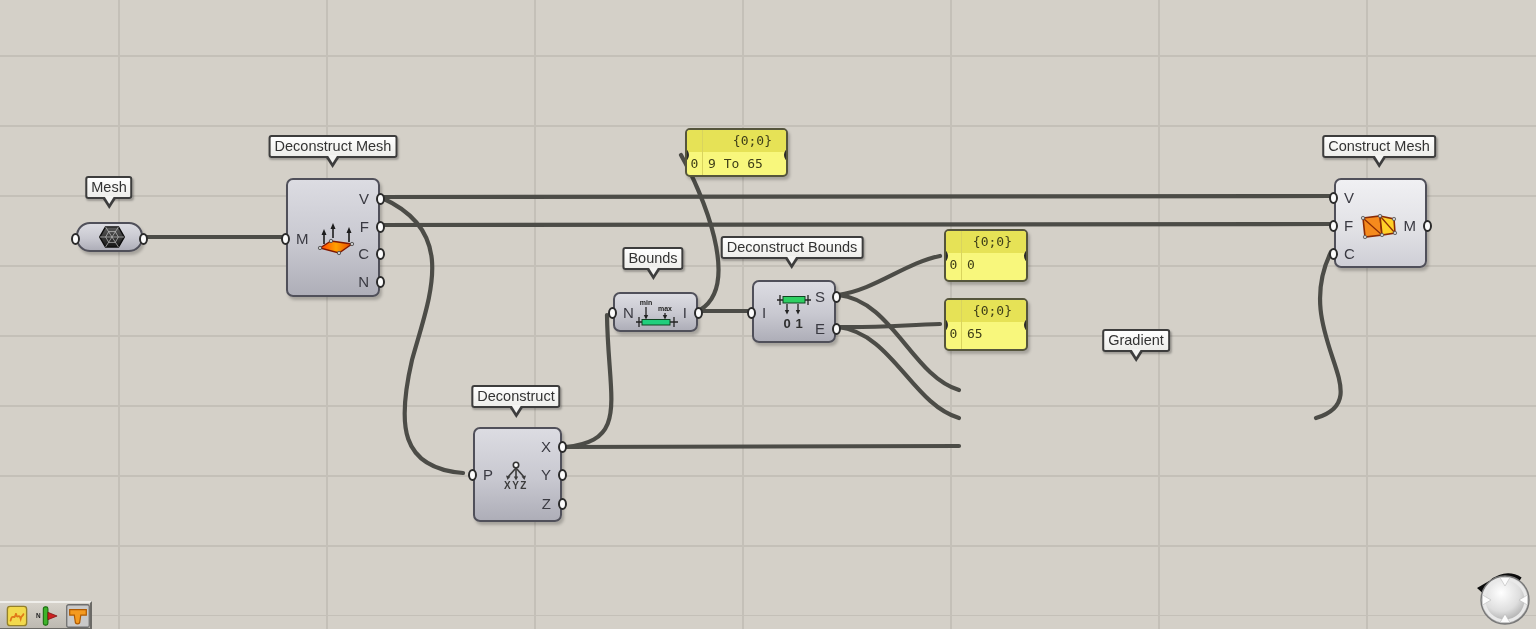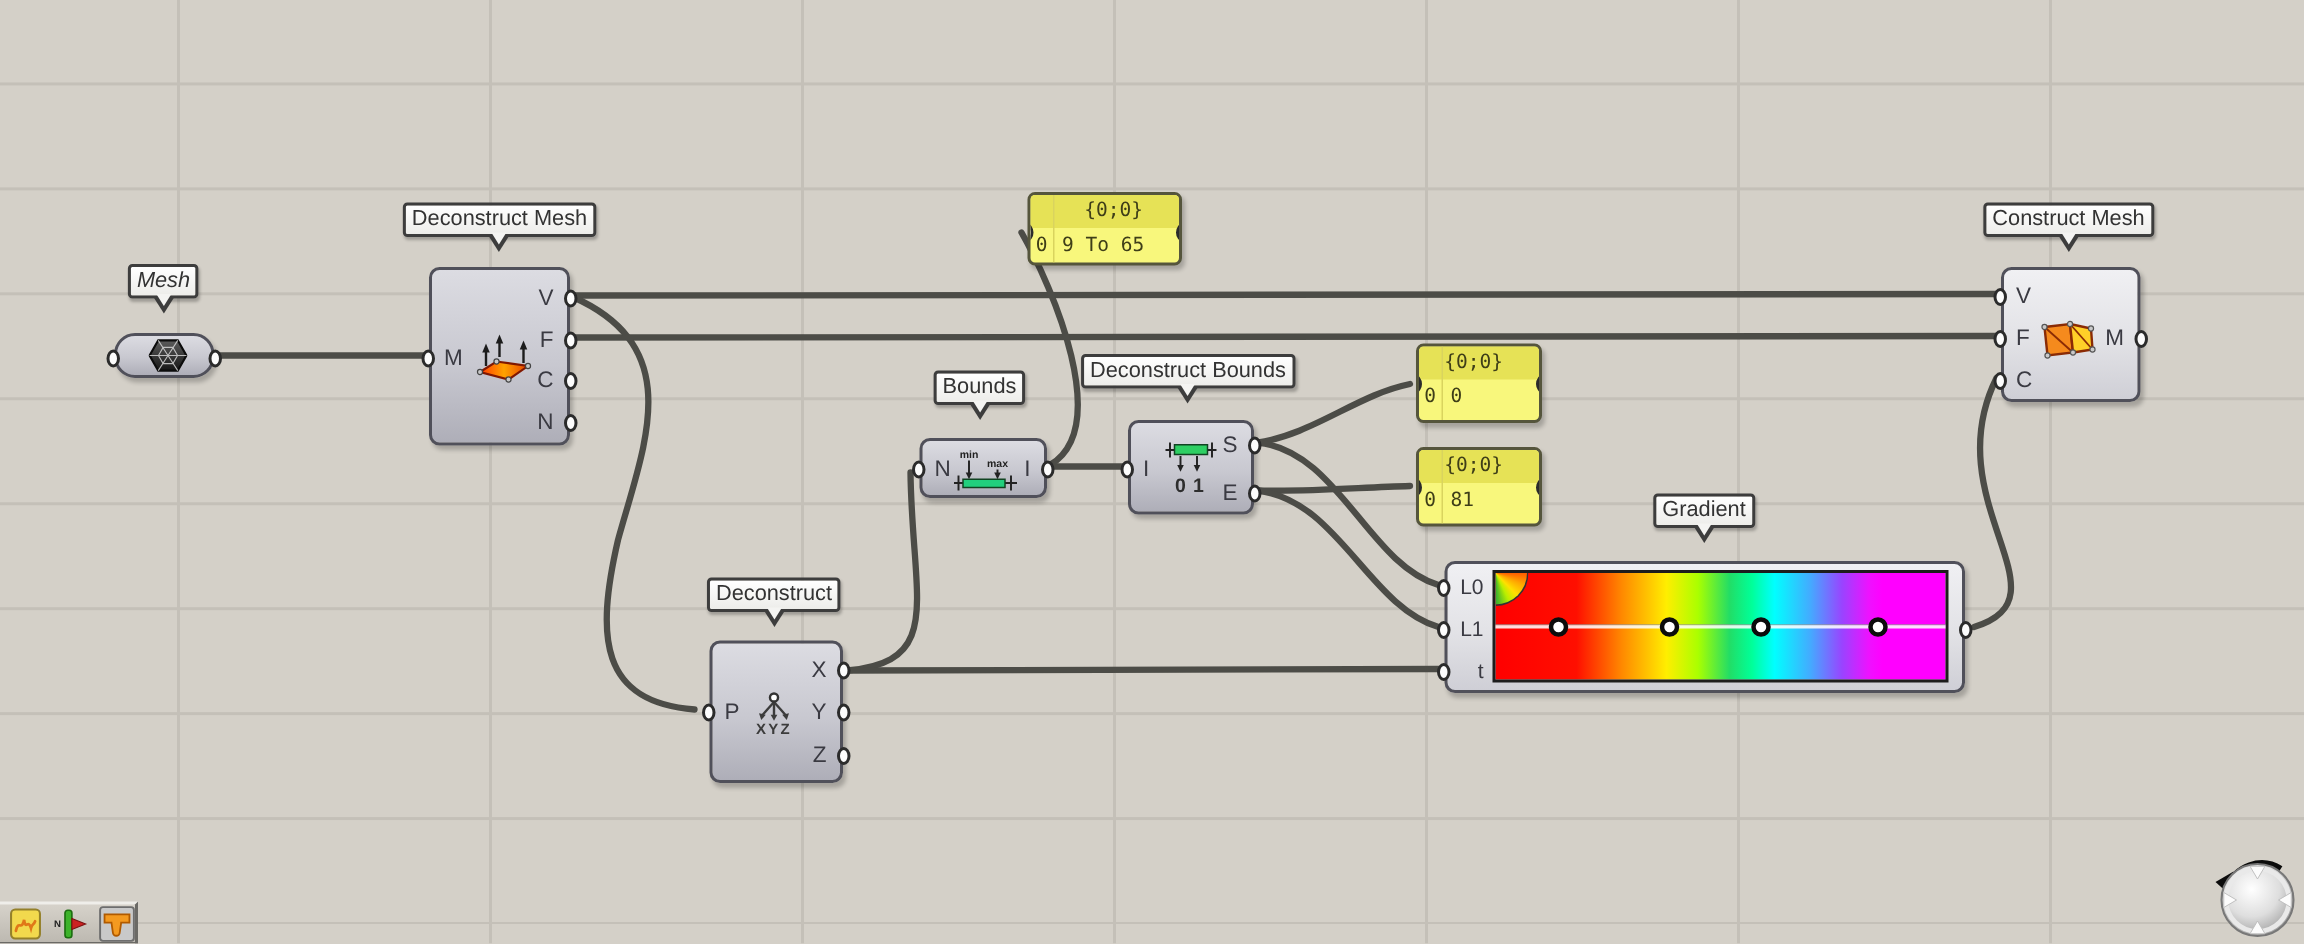--- a/index.html
+++ b/index.html
@@ -32,21 +32,21 @@
     box-shadow:1px 2px 2px rgba(0,0,0,0.25);}
   .callout::before{content:"";position:absolute;left:50%;bottom:-12px;transform:translateX(-50%);
     border:7px solid transparent;border-top:11px solid #3d3d3d;border-bottom:0;}
   .callout::after{content:"";position:absolute;left:50%;bottom:-7px;transform:translateX(-50%);
     border:5px solid transparent;border-top:8px solid #f4f4f2;border-bottom:0;}
 
   .panel{position:absolute;z-index:2;box-sizing:border-box;background:#f8f77c;
     border:2px solid #55553c;border-radius:5px;overflow:hidden;
     box-shadow:2px 3px 3px rgba(0,0,0,0.22);
     font-family:"DejaVu Sans Mono",monospace;font-size:13px;color:#3e3e18;}
-  .panel-header{height:22px;line-height:22px;background:#e6e256;text-align:right;padding-right:24px;}
+  .panel-header{height:22px;line-height:22px;background:#e6e256;text-align:right;padding-right:14px;}
   .panel-row{display:flex;height:26px;line-height:24px;}
   .panel-index{width:15px;text-align:center;flex:none;}
   .panel-value{padding-left:6px;}
   .panel-divider{position:absolute;left:15px;top:0;bottom:0;width:1px;background:#d9d45e;}
   .panel .grip{top:19px;}
 
   .gradient-body{position:absolute;left:30px;top:4px;right:9px;bottom:5px;
     border:2px solid #1d1d1d;box-sizing:border-box;}
   .grad-line{position:absolute;left:0;right:0;top:50%;height:3px;margin-top:-2px;
     background:linear-gradient(#55555588,#ffffffdd 40%,#ffffffdd);}
@@ -94,21 +94,21 @@
             <stop offset="1" stop-color="#161616"></stop>
           </linearGradient>
         </defs>
       <polygon points="9,2 27,2 35,16 27,30 9,30 1,16" fill="url(#hexg)" stroke="#0c0c0c" stroke-width="2"></polygon>
       <g stroke="#d5d5d5" stroke-width="1" opacity="0.85" fill="none">
         <path d="M18,16 L9,2 M18,16 L27,2 M18,16 L35,16 M18,16 L27,30 M18,16 L9,30 M18,16 L1,16"></path>
         <polygon points="13.5,8.5 22.5,8.5 26.8,16 22.5,23.5 13.5,23.5 9.2,16"></polygon>
       </g>
     </svg>
   </div>
-  <div class="callout" style="left:109px;top:176px;font-style:italic;">
+  <div class="callout" style="left:109px;top:176px;">
     <span>Mesh</span>
   </div>
 
   <div class="comp" style="left:286px;top:178px;width:94px;height:119px;">
     <i class="grip in" style="top:53px;"></i>
     <span class="plabel in" style="top:50px;">M</span>
     <i class="grip out" style="top:13px;"></i>
     <span class="plabel out" style="top:10px;">V</span>
     <i class="grip out" style="top:41px;"></i>
     <span class="plabel out" style="top:38px;">F</span>
@@ -241,43 +241,26 @@
     </div>
     <i class="grip in"></i>
     <i class="grip out"></i>
   </div>
 
   <div class="panel" style="left:944px;top:298px;width:84px;height:53px;">
     <i class="panel-divider"></i>
     <div class="panel-header">{0;0}</div>
     <div class="panel-row">
       <span class="panel-index">0</span>
-      <span class="panel-value">81</span>
+      <span class="panel-value">65</span>
     </div>
     <i class="grip in"></i>
     <i class="grip out"></i>
   </div>
 
-  <div class="comp light" style="left:963px;top:374px;width:347px;height:88px;">
-    <i class="grip in" style="top:10px;"></i>
-    <span class="glabel" style="top:7px;">L0</span>
-    <i class="grip in" style="top:38px;"></i>
-    <span class="glabel" style="top:35px;">L1</span>
-    <i class="grip in" style="top:66px;"></i>
-    <span class="glabel" style="top:63px;">t</span>
-    <i class="grip out" style="top:38px;"></i>
-    <div class="gradient-body" style="background:linear-gradient(90deg,#ff0000 0%,#ff0f00 18%,#ff8800 28%,#ffee00 38%,#aaff00 45%,#22dd66 52%,#00ff99 57%,#00ffff 62%,#44aaff 70%,#9944ff 77%,#ee11ff 83%,#ff00ff 86%,#ff00ff 100%)">
-      <div class="grad-line"></div>
-      <div class="grad-pie"></div>
-      <i class="grad-knob" style="left:14%;"></i>
-      <i class="grad-knob" style="left:38.5%;"></i>
-      <i class="grad-knob" style="left:59%;"></i>
-      <i class="grad-knob" style="left:85%;"></i>
-    </div>
-  </div>
   <div class="callout" style="left:1136px;top:329px;">
     <span>Gradient</span>
   </div>
 
   <div class="comp light" style="left:1334px;top:178px;width:93px;height:90px;">
     <i class="grip in" style="top:12px;"></i>
     <span class="plabel in" style="top:9px;">V</span>
     <i class="grip in" style="top:40px;"></i>
     <span class="plabel in" style="top:37px;">F</span>
     <i class="grip in" style="top:68px;"></i>

